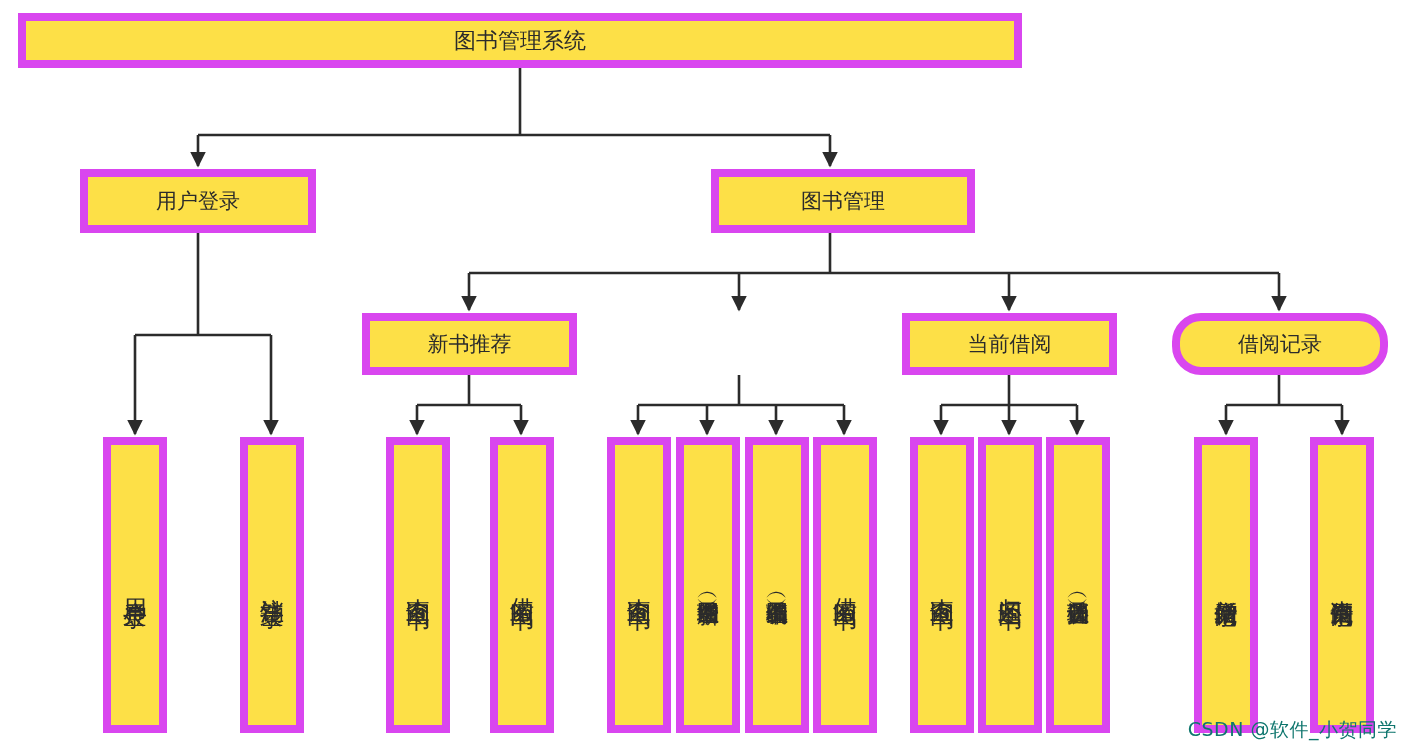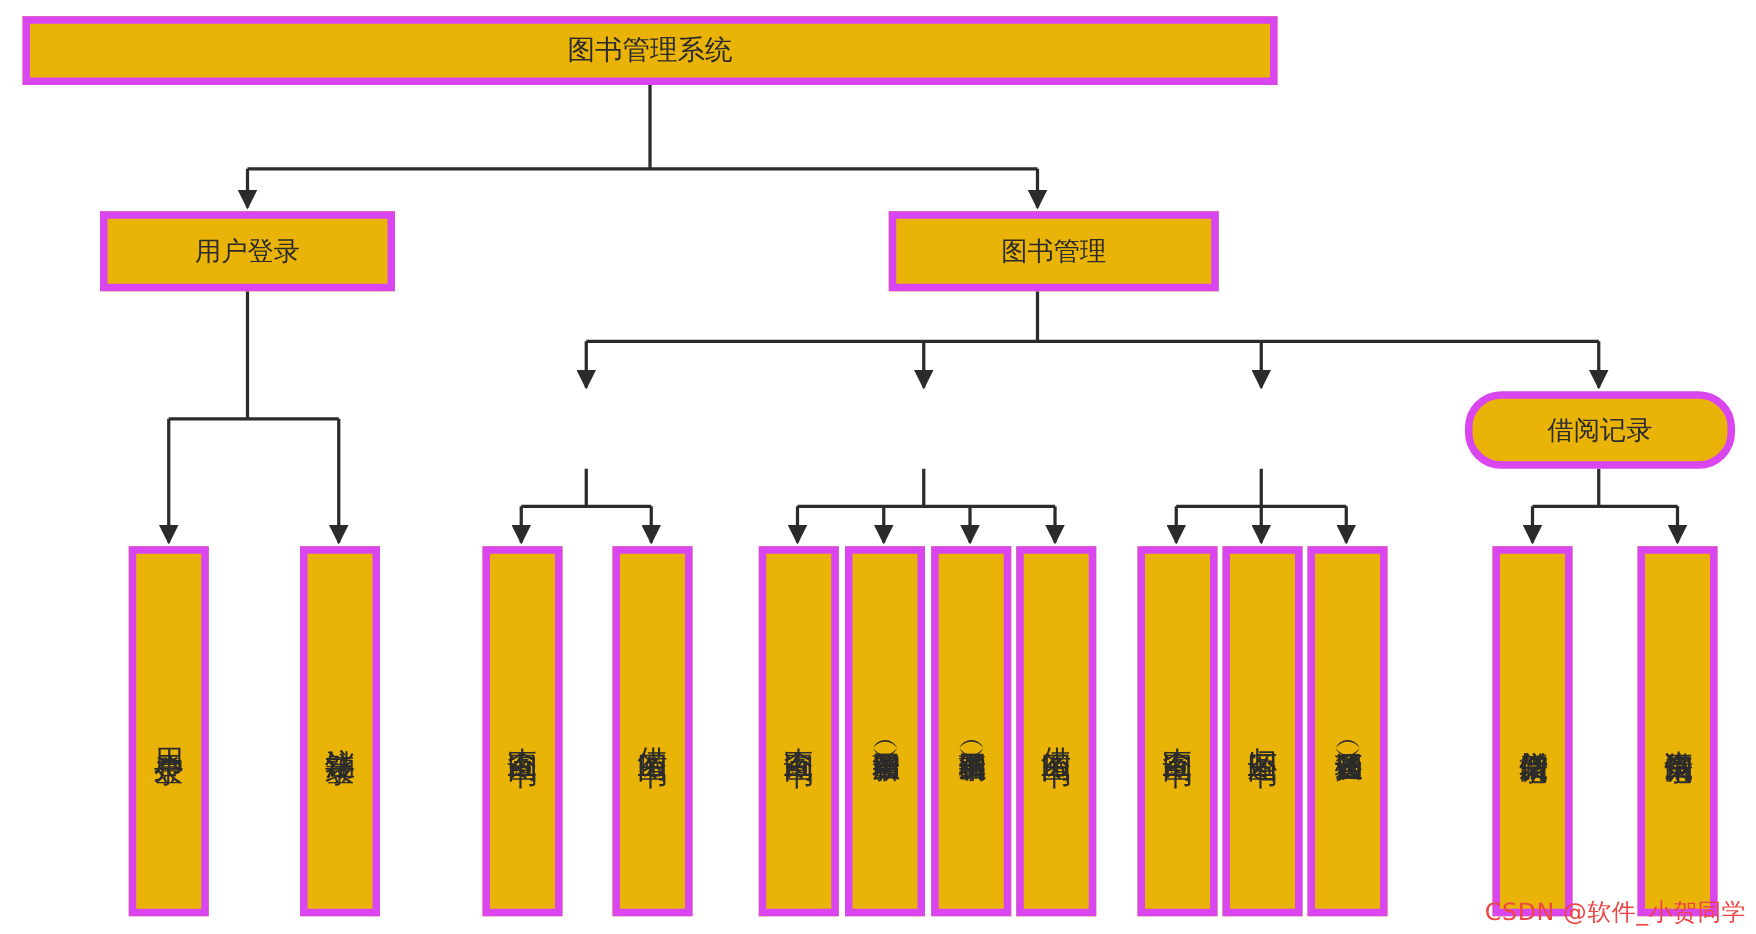--- a/index.html
+++ b/index.html
@@ -21,22 +21,22 @@
   #edges-layer {
     position: absolute;
     left: 0;
     top: 0;
     width: 1405px;
     height: 747px;
   }
   .node {
     position: absolute;
     box-sizing: border-box;
-    background: #eab308;
-    border: 6px solid #d946ef;
+    background: #fde047;
+    border: 8px solid #d946ef;
     display: flex;
     align-items: center;
     justify-content: center;
     z-index: 3;
   }
   .node-label {
     color: #2b2b2b;
     line-height: 1.18;
     text-align: center;
     white-space: nowrap;
@@ -59,21 +59,21 @@
     font-size: 24px;
     letter-spacing: 3px;
     line-height: 1;
     white-space: nowrap;
   }
   #watermark {
     position: absolute;
     right: 8px;
     bottom: 4px;
     font-size: 19px;
-    color: #ef4444;
+    color: #0f766e;
     letter-spacing: 0.5px;
     z-index: 9;
     white-space: nowrap;
     font-family: "DejaVu Sans", "Liberation Sans", sans-serif;
     margin-left: 16px;
   }
 </style>
 </head>
 <body>
 
@@ -133,20 +133,26 @@
     <span class="node-label">图书管理系统</span>
   </div>
 
   <div class="node h" style="left:80px; top:169px; width:236px; height:64px;">
     <span class="node-label">用户登录</span>
   </div>
   <div class="node h" style="left:711px; top:169px; width:264px; height:64px;">
     <span class="node-label">图书管理</span>
   </div>
 
+  <div class="node h" style="left:362px; top:313px; width:215px; height:62px;">
+    <span class="node-label">新书推荐</span>
+  </div>
+  <div class="node h" style="left:902px; top:313px; width:215px; height:62px;">
+    <span class="node-label">当前借阅</span>
+  </div>
   <div class="node h" style="left:1172px; top:313px; width:216px; height:62px;border-radius:29px;">
     <span class="node-label">借阅记录</span>
   </div>
 
   <div class="node v" style="left:103px; top:437px; width:64px; height:296px;">
     <span class="node-label">用户登录</span>
   </div>
   <div class="node v" style="left:240px; top:437px; width:64px; height:296px;">
     <span class="node-label">注销登录</span>
   </div>

